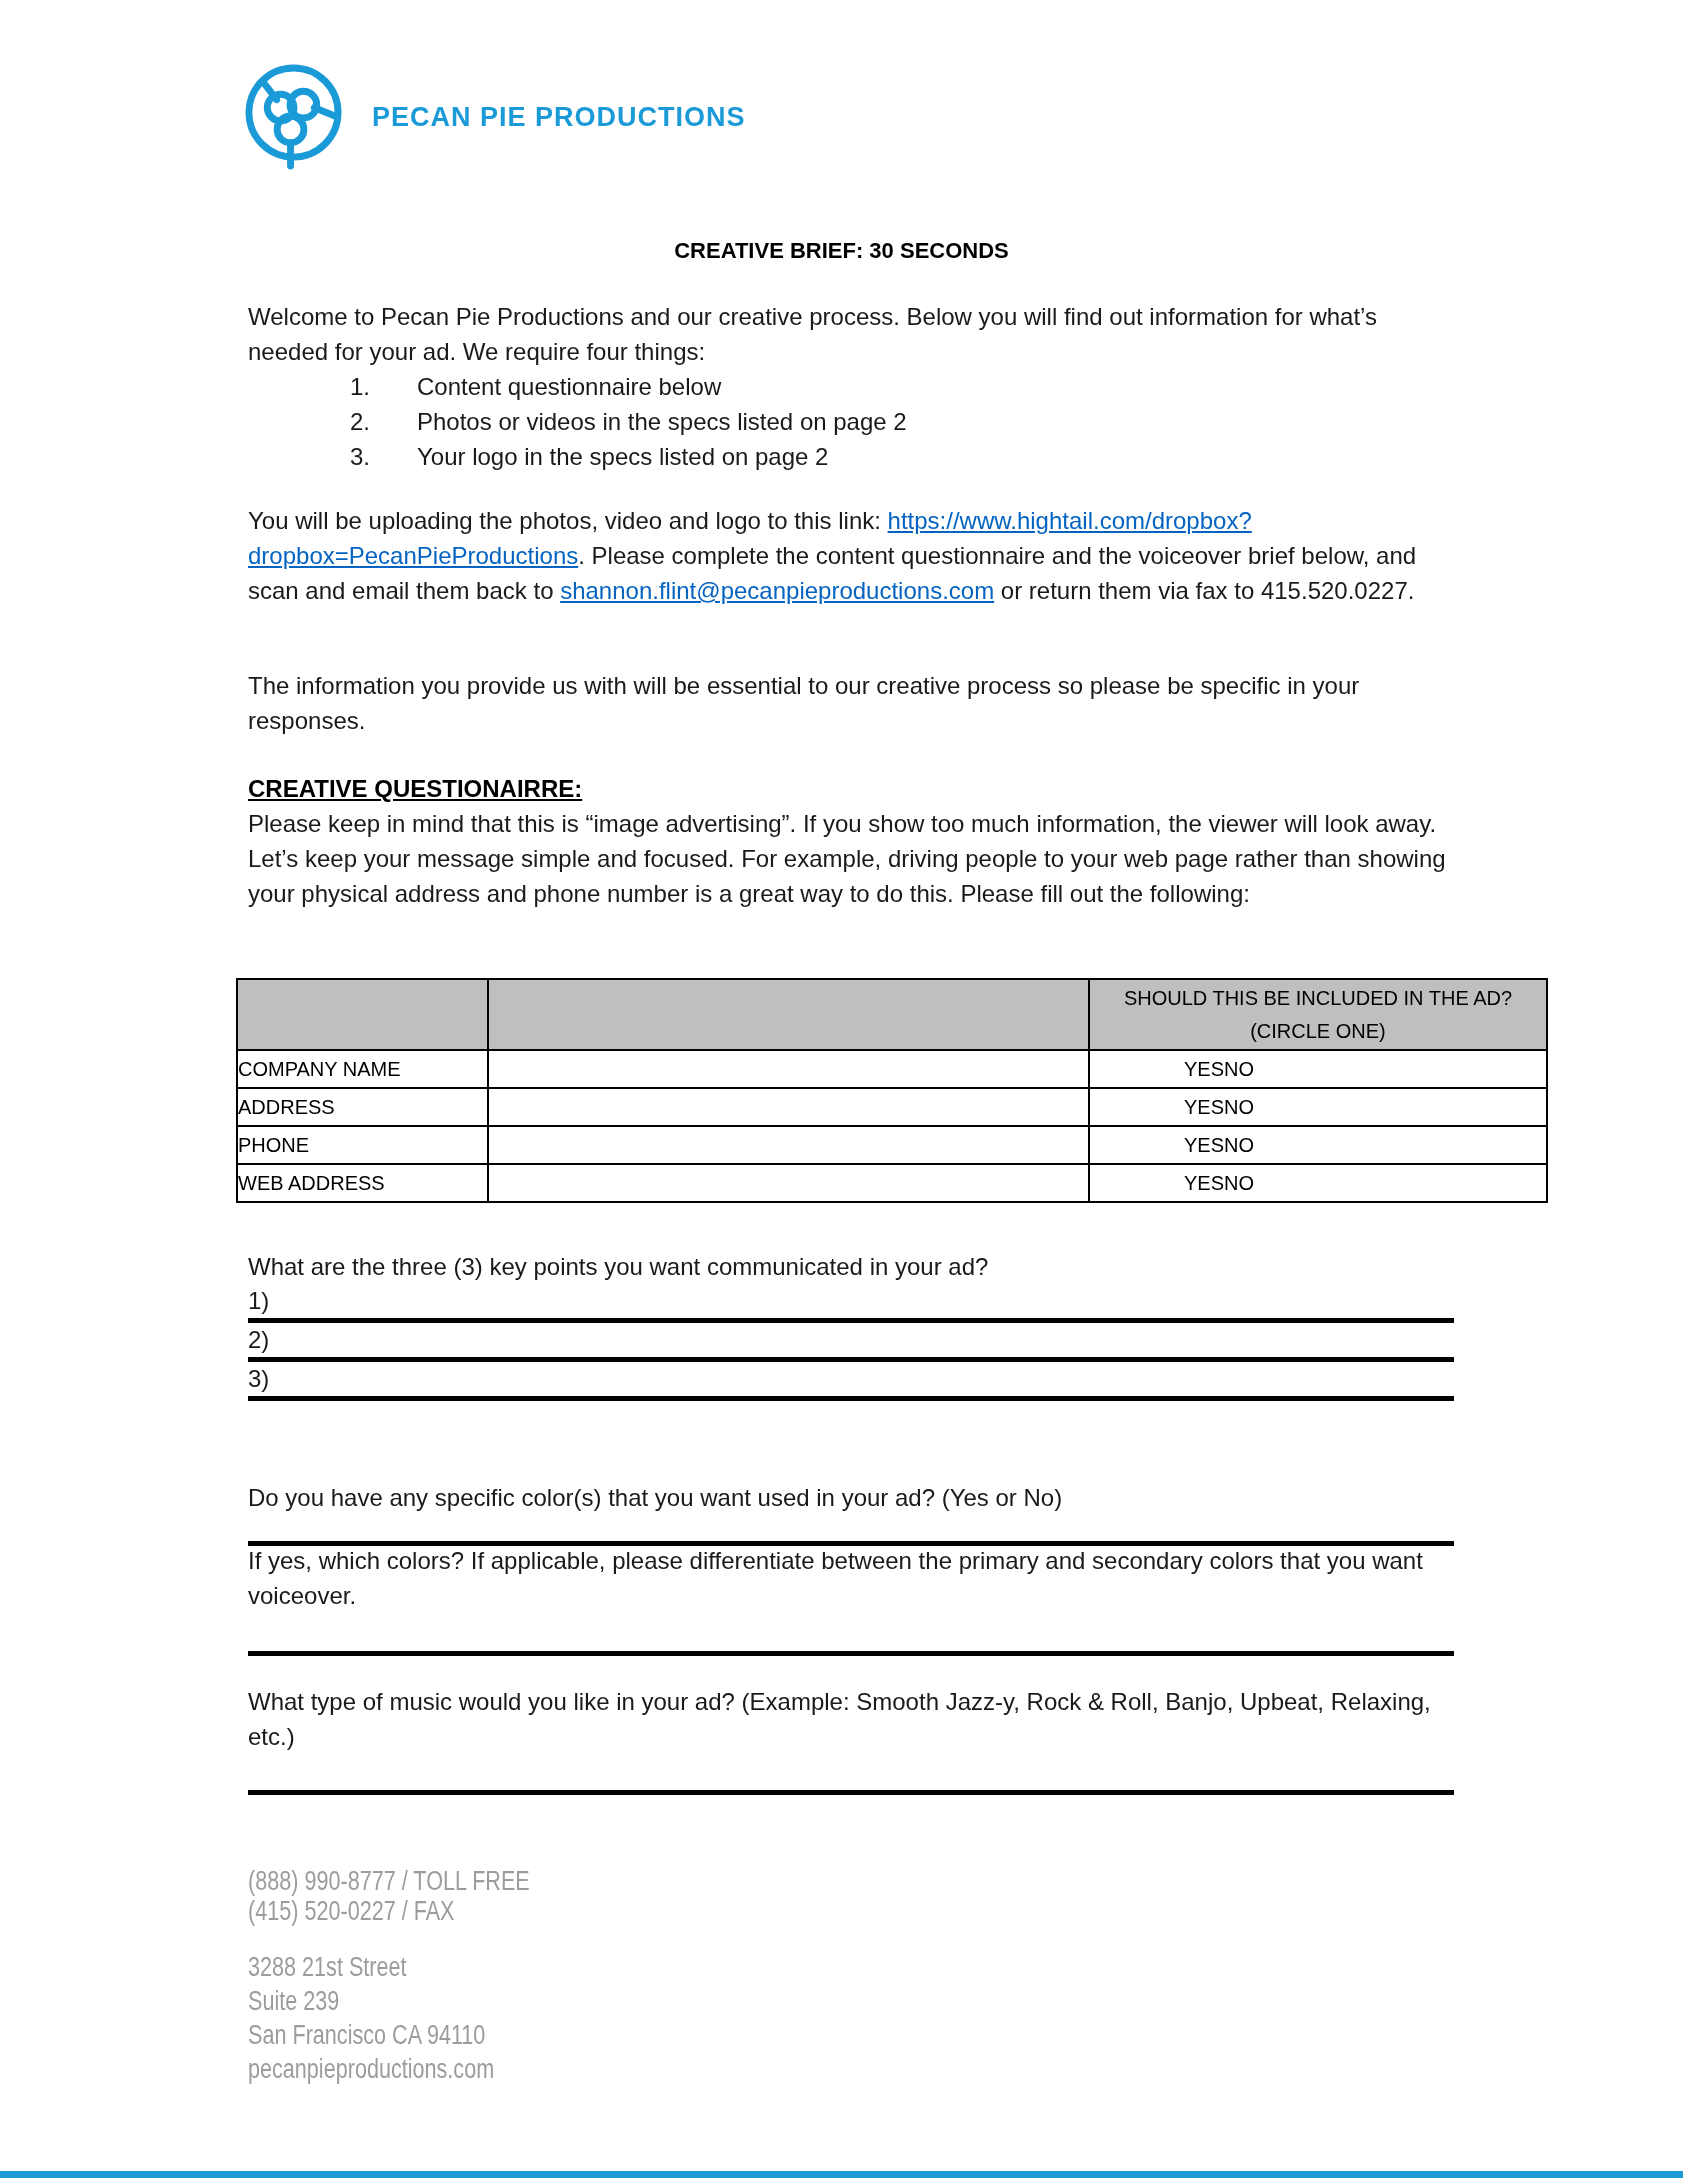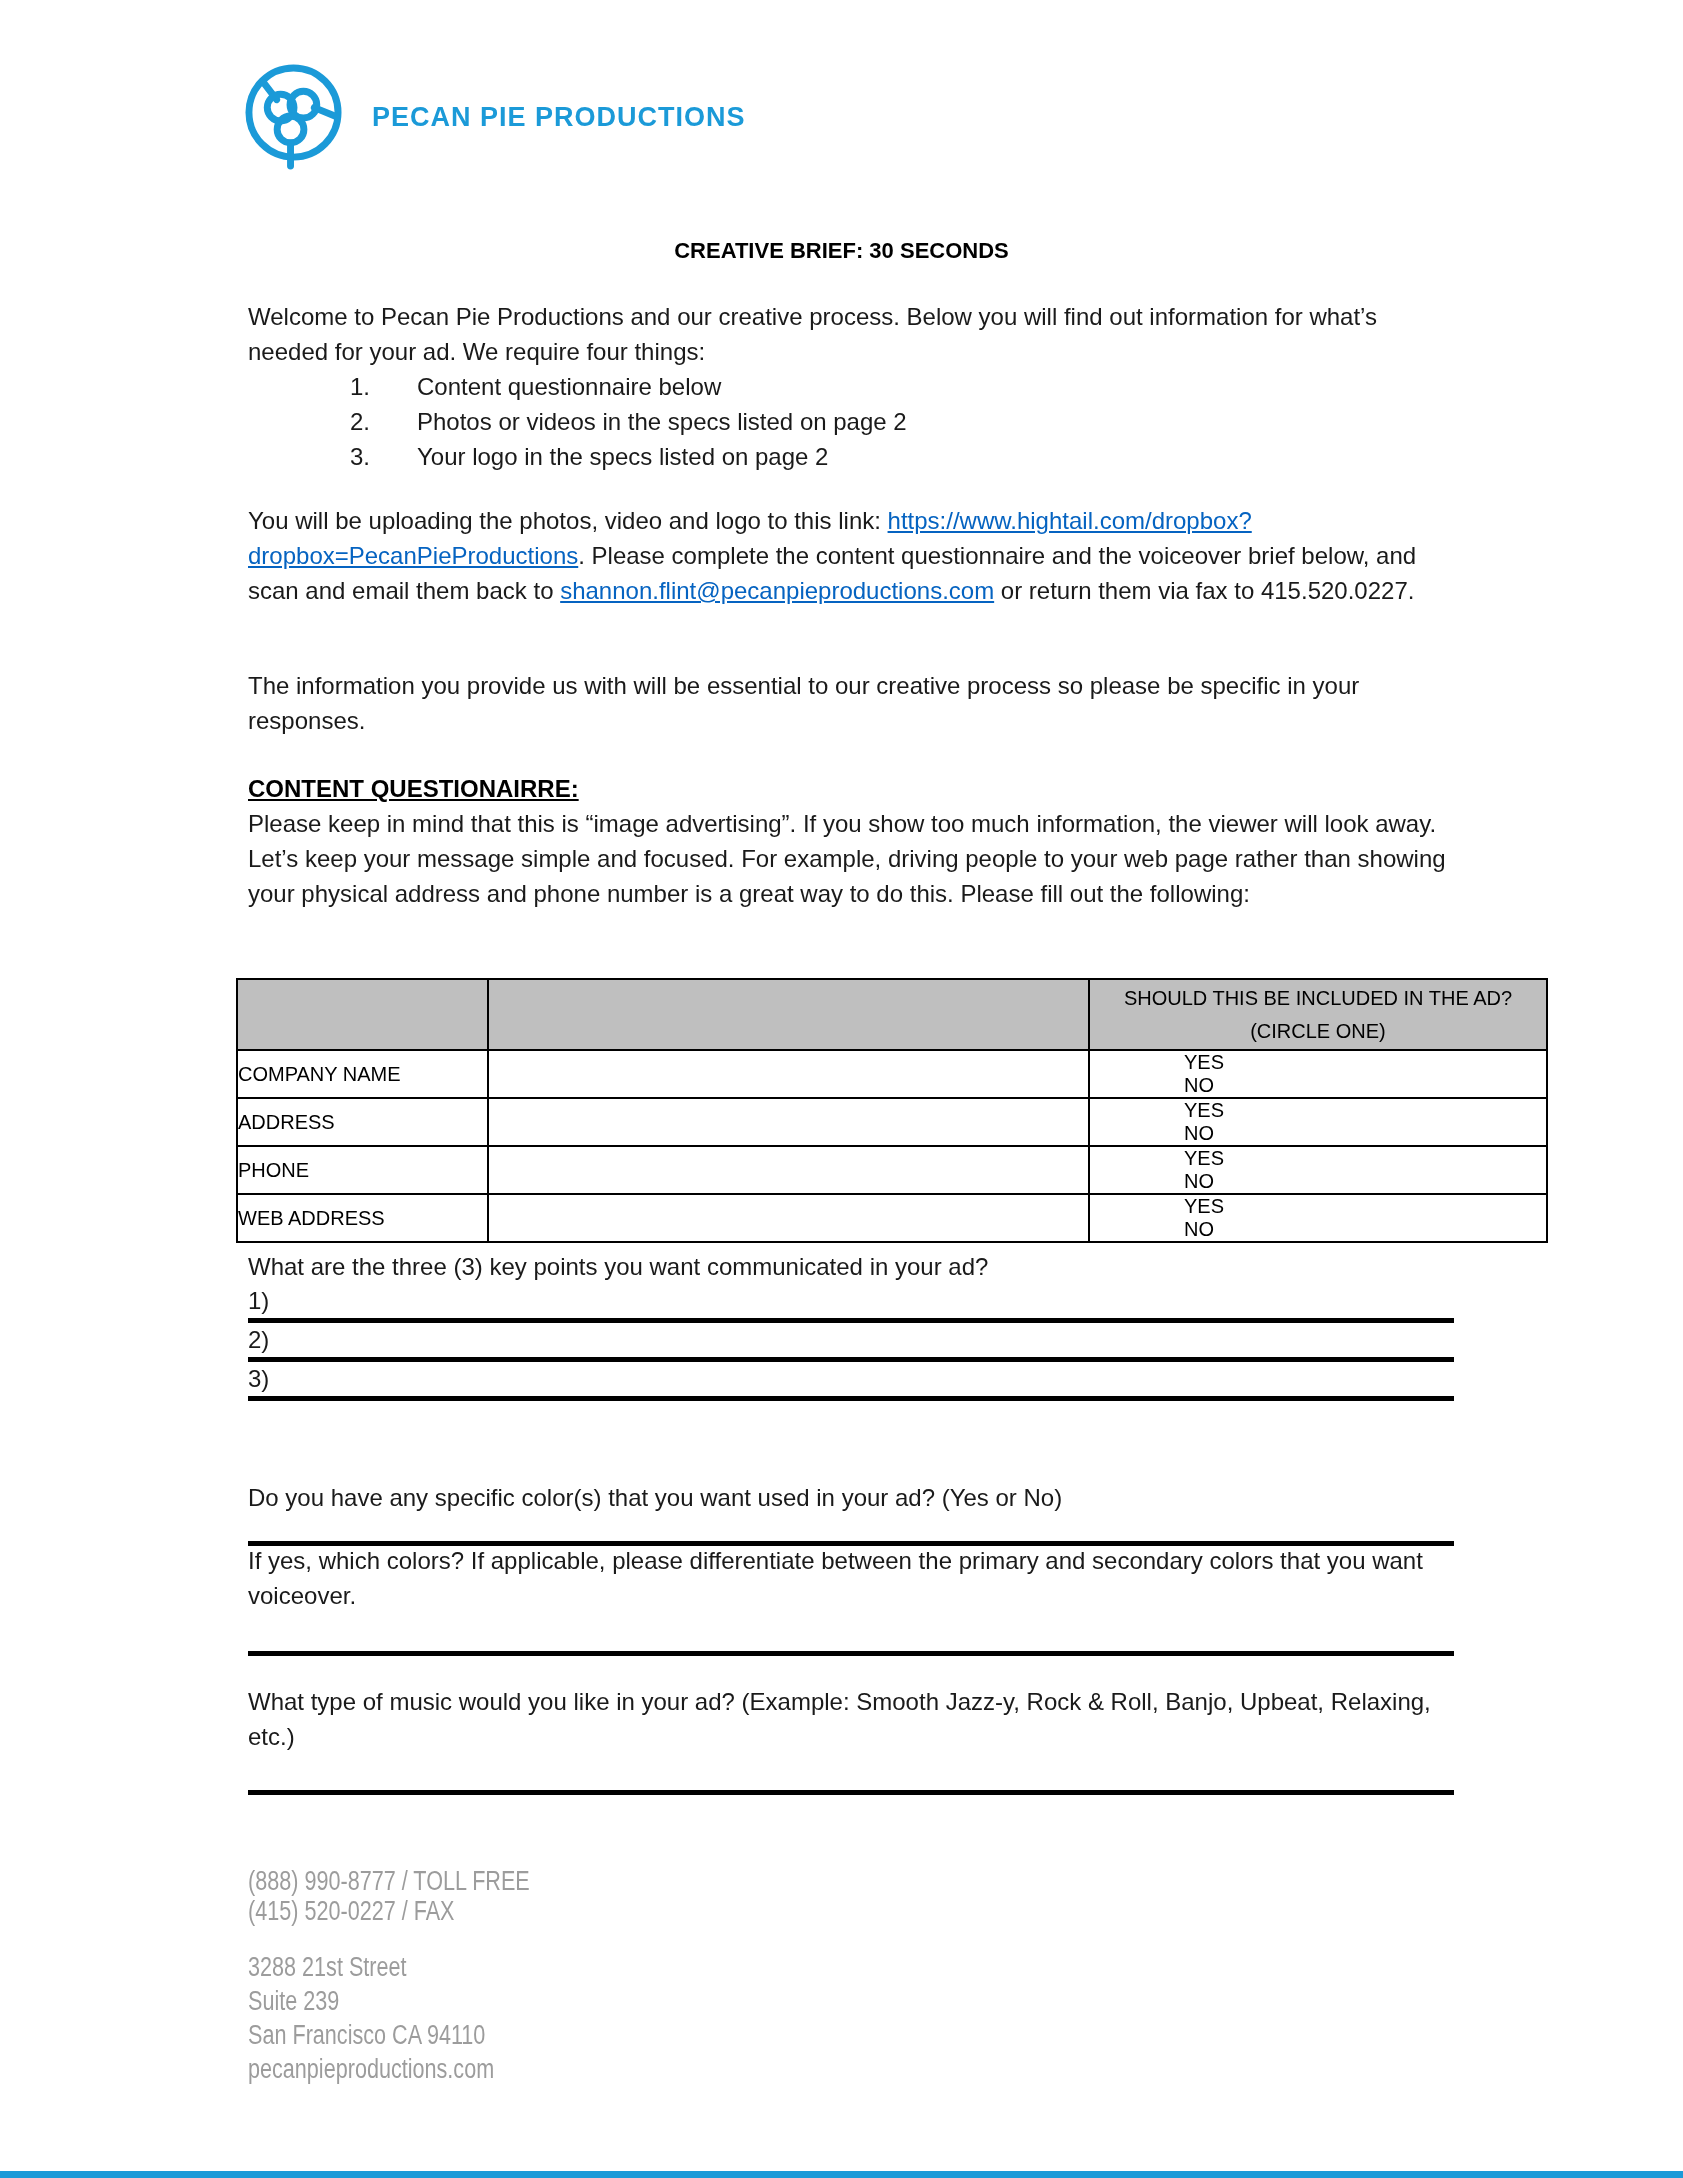--- a/index.html
+++ b/index.html
@@ -33,21 +33,21 @@
   table.qtable{
     position:absolute;left:236px;top:978px;width:1311px;
     border-collapse:collapse;font-size:20px;color:#000;
     table-layout:fixed;
   }
   table.qtable td{border:2px solid #000;padding:0;}
   tr.thead td{background:#bfbfbf;height:69px;}
   td.hdr3{text-align:center;line-height:33px;}
   tr.drow td{height:36px;}
   td.lbl{padding-left:10px;}
-  .yesno{display:flex;justify-content:flex-end;padding:0 40px 0 94px;flex-direction:column;}
+  .yesno{display:flex;justify-content:flex-start;padding:0 40px 0 94px;}
   
   .kp-row{line-height:34px;border-bottom:5px solid #000;}
   .answer-line{height:5px;background:#000;width:1206px;}
   
   .f-line{font-size:27px;line-height:30px;color:#9c9c9c;transform:scaleX(0.8);transform-origin:0 0;white-space:nowrap;}
   .f-addr .f-line{line-height:34px;}
   .f-addr{margin-top:24px;}
   .accent-bar{position:absolute;left:0;top:2171px;width:1683px;height:7px;}
 </style>
 </head>
@@ -90,21 +90,21 @@
     </div>
   </div>
 
   <div class="abs body-text" style="top:503px;">
     <span>You will be uploading the photos, video and logo to this link: </span><a class="doclink" href="#">https://www.hightail.com/dropbox?dropbox=PecanPieProductions</a><span>. Please complete the content questionnaire and the voiceover brief below, and scan and email them back to </span><a class="doclink" href="#">shannon.flint@pecanpieproductions.com</a><span> or return them via fax to 415.520.0227.</span>
   </div>
 
   <div class="abs body-text" style="top:668px;">The information you provide us with will be essential to our creative process so please be specific in your responses.</div>
 
   <div class="abs body-text" style="top:771px;">
-    <div class="section-heading">CONTENT QUESTIONAIRRE:</div>
+    <div class="section-heading">CREATIVE QUESTIONAIRRE:</div>
     <div>Please keep in mind that this is “image advertising”. If you show too much information, the viewer will look away.  Let’s keep your message simple and focused. For example, driving people to your web page rather than showing your physical address and phone number is a great way to do this. Please fill out the following:</div>
   </div>
 
   <table class="qtable">
     <colgroup>
         <col style="width:251px">
         <col style="width:601px">
         <col style="width:458px">
       </colgroup>
     <tbody>

